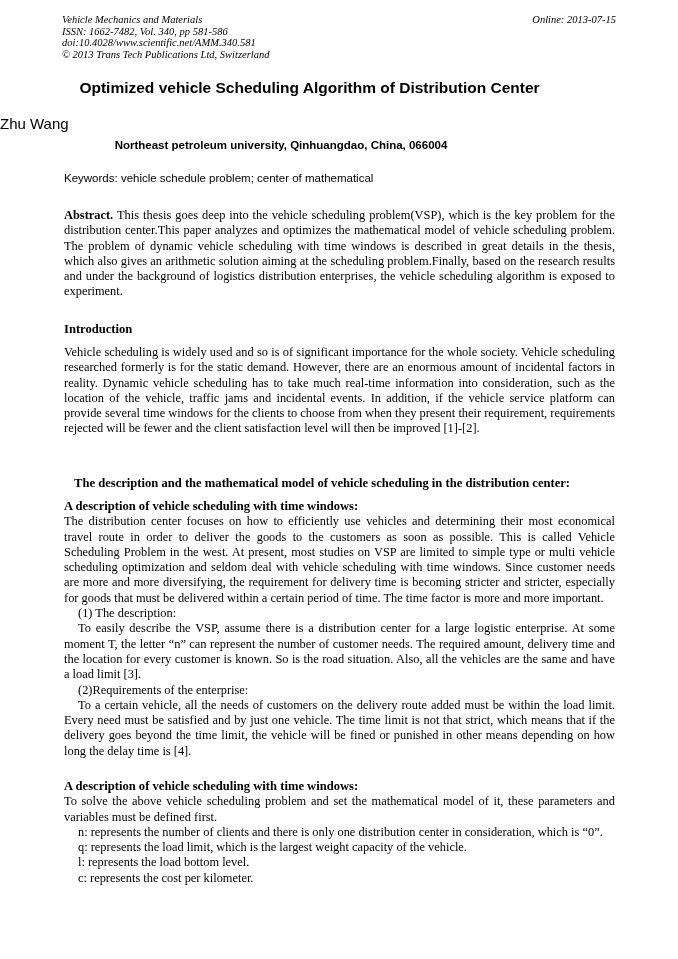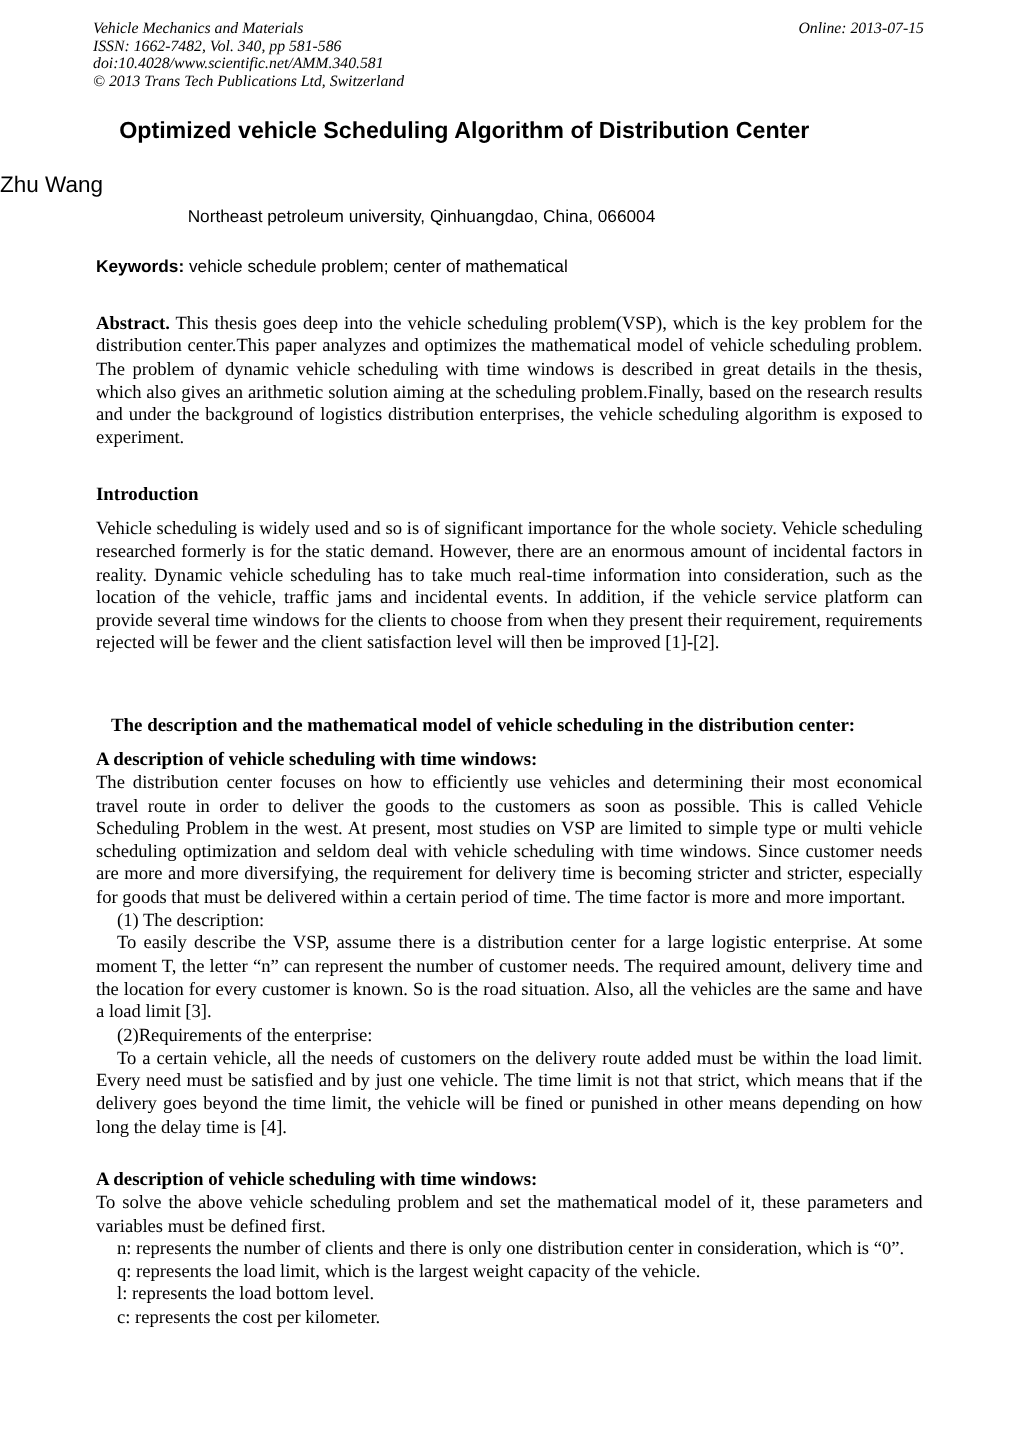--- a/index.html
+++ b/index.html
@@ -7,23 +7,23 @@
   .page { position: absolute; left: 0; top: 0; width: 678px; height: 959px; }
   .hdr { position: absolute; top: 14px; left: 62px; right: 62px;
          font-family: "Liberation Serif", serif; font-style: italic; font-size: 10.5px; line-height: 11.5px; }
   .hdr-left div { white-space: nowrap; }
   .hdr-right { position: absolute; right: 0; top: 0; white-space: nowrap; }
   .title { position: absolute; top: 79px; left: 0; width: 619px; text-align: center;
            font-family: "Liberation Sans", sans-serif; font-weight: bold; font-size: 15.5px; }
   .author { position: absolute; top: 115px; left: 0; width: 678px; text-align: left;
             font-family: "Liberation Sans", sans-serif; font-size: 15px; }
   .affil { position: absolute; top: 139px; left: 0; width: 562px; text-align: center;
-           font-family: "Liberation Sans", sans-serif; font-size: 11.5px; }
+           font-family: "Liberation Sans", sans-serif; font-size: 11.5px; font-weight: bold; }
   .keywords { position: absolute; top: 172px; left: 64px; font-family: "Liberation Sans", sans-serif; font-size: 11.5px; }
-  .keywords b { font-weight: bold; }
+  .keywords b { font-weight: normal; }
   .body { position: absolute; left: 64px; width: 551px; font-family: "Liberation Serif", serif;
           font-size: 12.4px; line-height: 15.3px; text-align: justify; }
   .body p { margin: 0; }
   .indent { text-indent: 14px; }
   .h-bold { font-weight: bold; font-family: "Liberation Serif", serif; font-size: 12.6px; }
   .abstract { top: 208px; }
   .intro-h { position: absolute; top: 322px; left: 64px; }
   .intro { top: 345px; }
   .sec-h { position: absolute; top: 476px; left: 64px; white-space: nowrap; margin-left: 10px; }
   .sub1 { top: 499px; }

